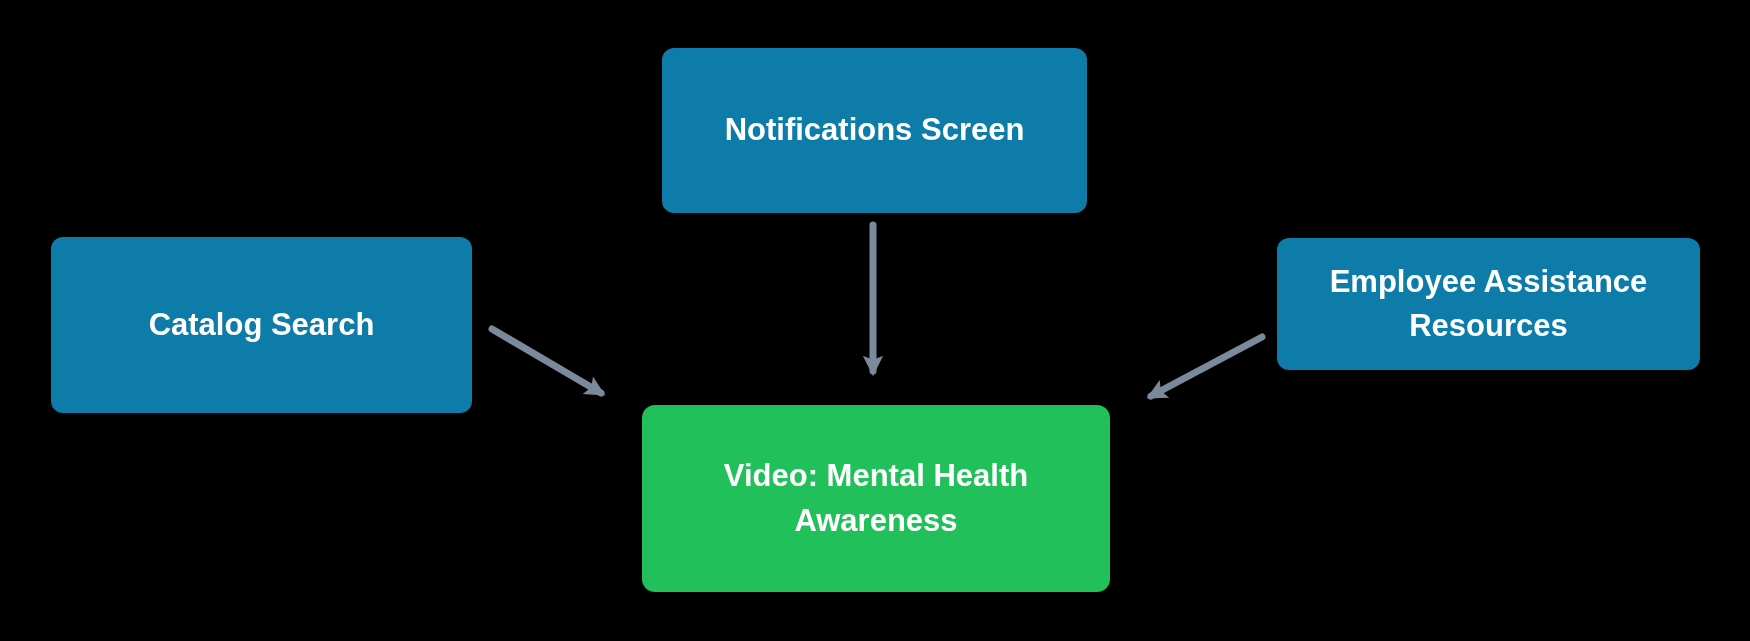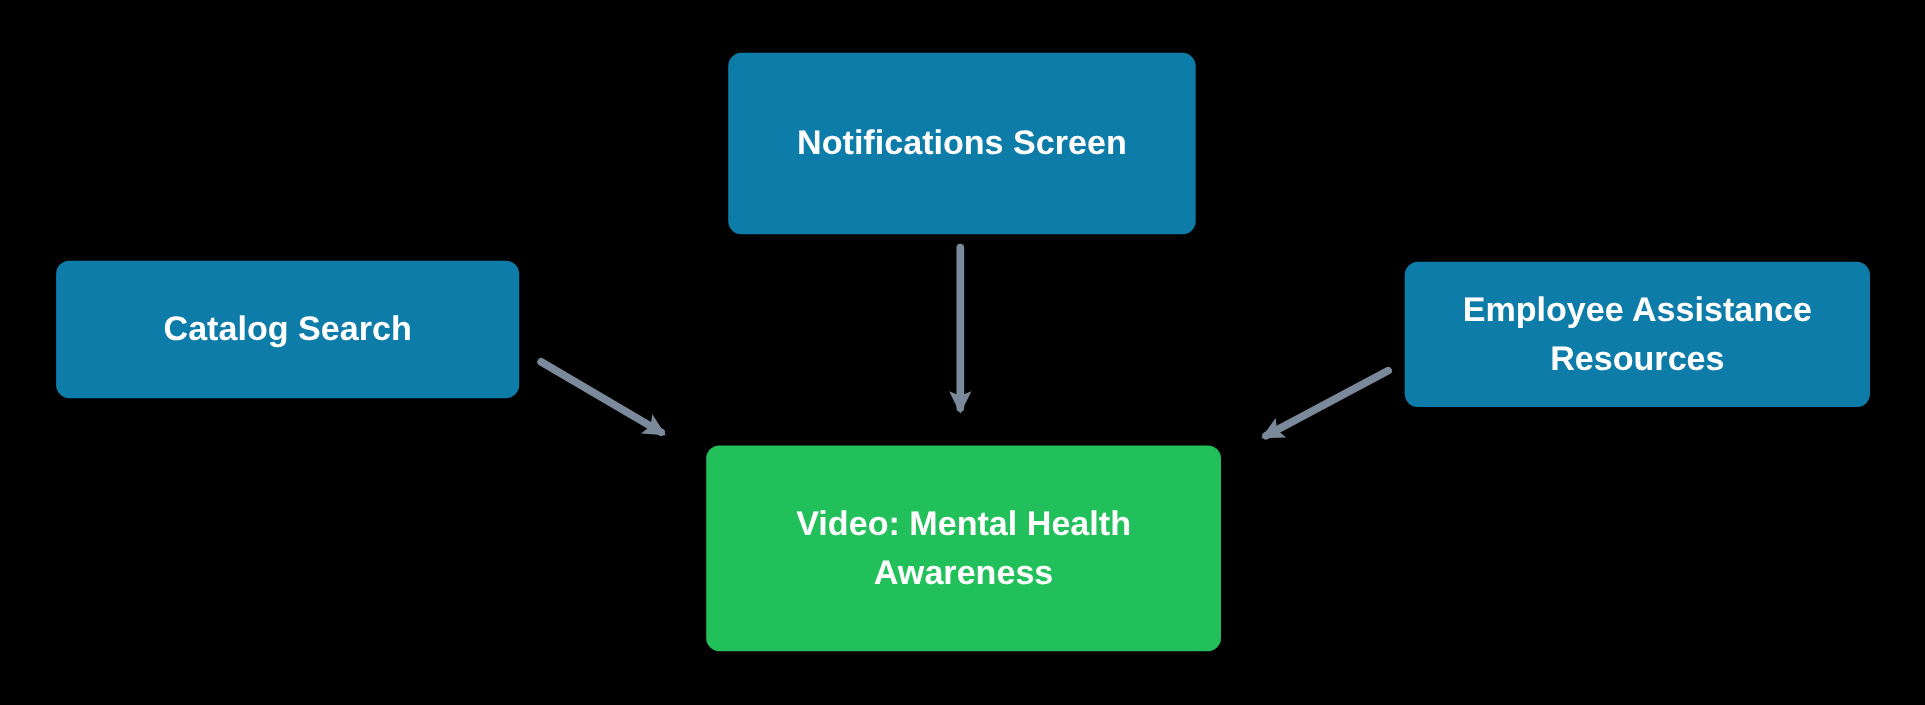--- a/index.html
+++ b/index.html
@@ -26,23 +26,23 @@
     color: var(--label, #fff);
     font-size: 31px;
     font-weight: 700;
     line-height: 1.42;
     box-sizing: border-box;
   }
   .node.screen { background: var(--node-blue, #0d7ca8); text-align: center; }
   .node.content { background: var(--node-green, #22c05a); }
 
   #node-notifications { left: 662px; top: 48px;  width: 425px; height: 165px; padding: 0 30px; }
-  #node-catalog       { left: 51px;  top: 237px; width: 421px; height: 125px; padding: 0 30px; }
+  #node-catalog       { left: 51px;  top: 237px; width: 421px; height: 176px; padding: 0 30px; }
   #node-employee      { left: 1277px;top: 238px; width: 423px; height: 132px; padding: 0 30px; }
-  #node-video         { left: 642px; top: 405px; width: 468px; height: 187px; padding: 0 40px; }
+  #node-video         { left: 642px; top: 405px; width: 468px; height: 187px; padding: 0 40px; border-radius: 13px; }
 
   .edges {
     position: absolute;
     left: 0; top: 0;
     width: 1750px;
     height: 641px;
     pointer-events: none;
   }
 </style>
 </head>

